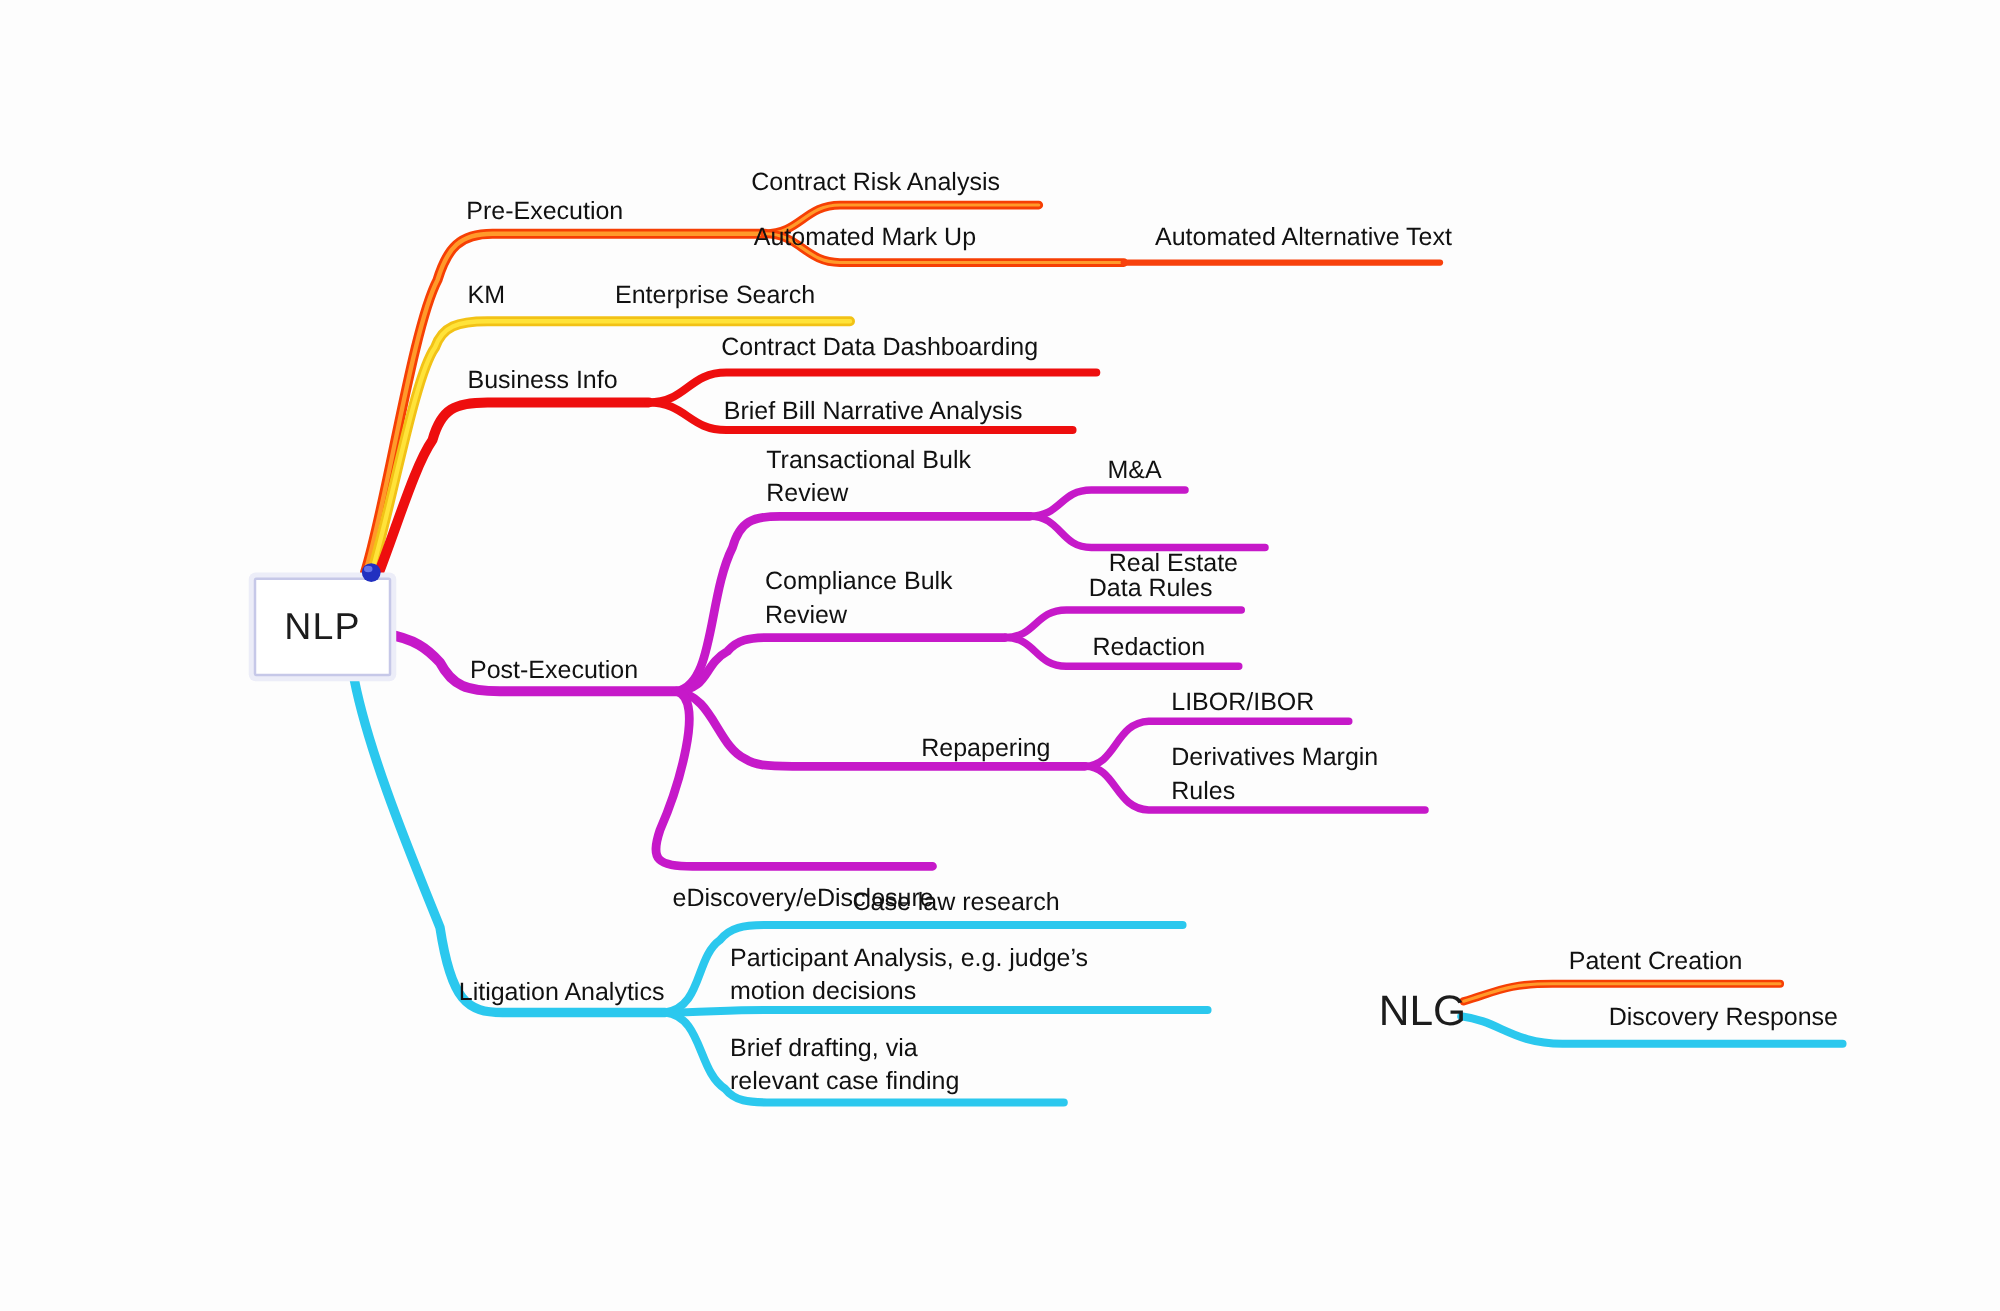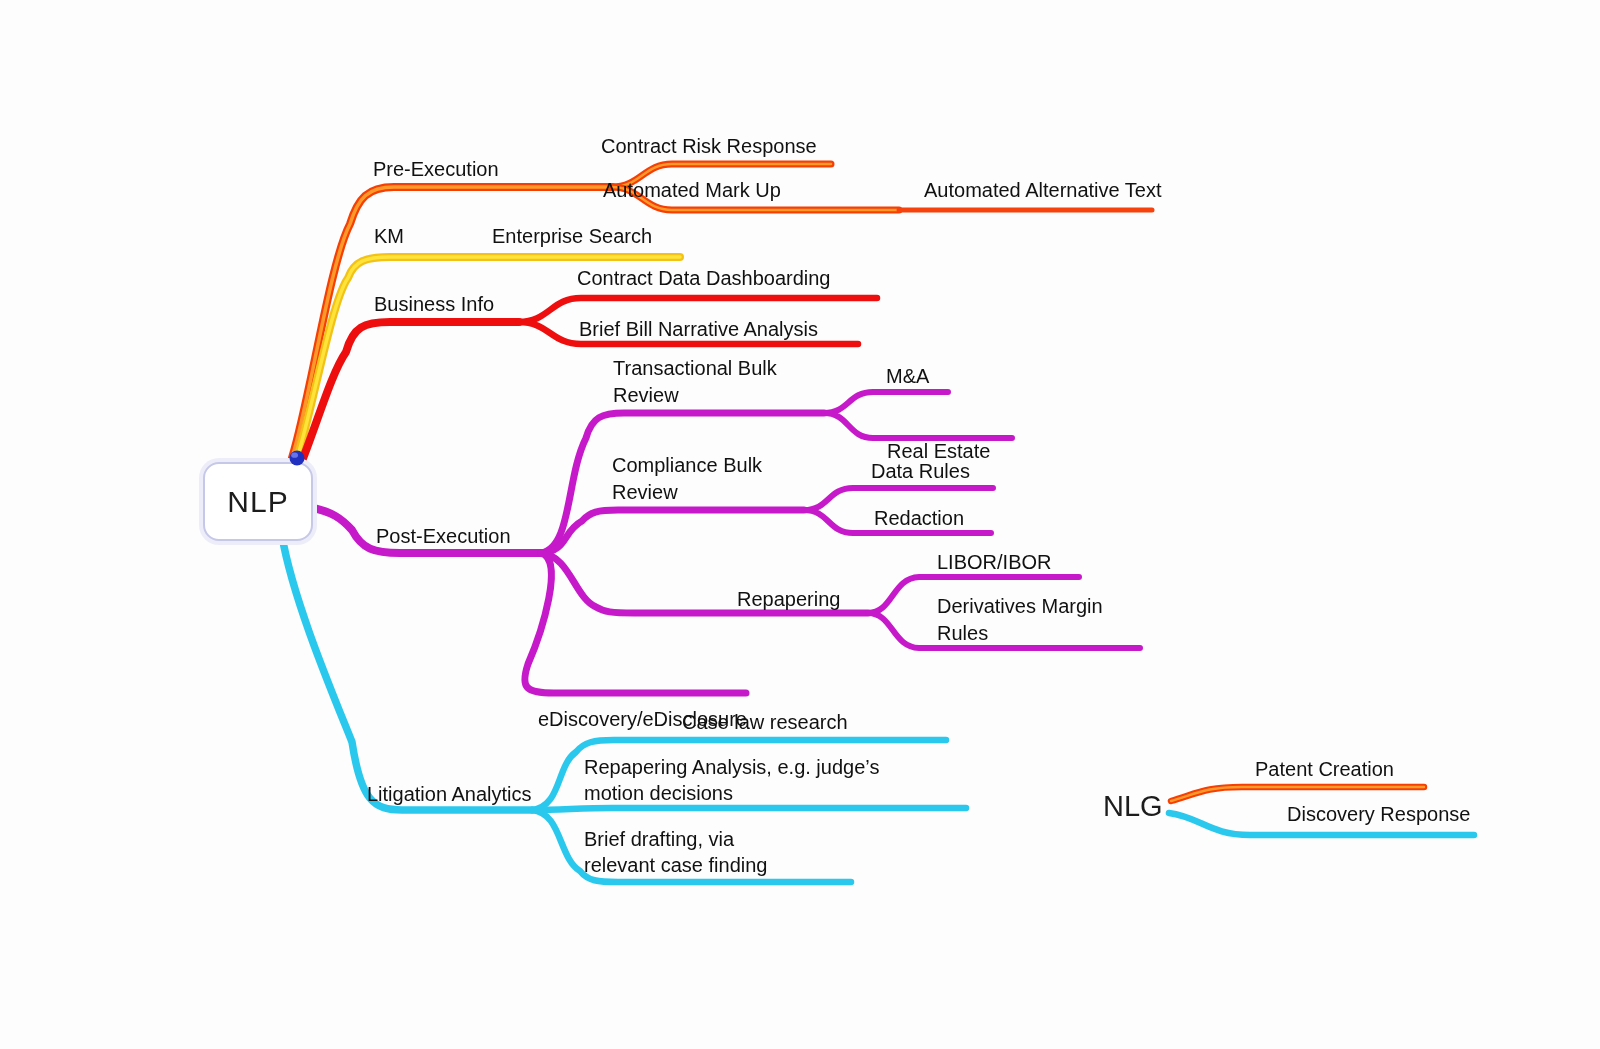--- a/index.html
+++ b/index.html
@@ -41,33 +41,33 @@
     white-space: pre-line;
     color: #111;
   }
   .lh27 { line-height: 27px; }
   .root-node {
     position: absolute;
     left: 203px; top: 462px;
     width: 106px; height: 75px;
     background: #ffffff;
     border: 2px solid #c6c8e8;
-    border-radius: 16px;
+    border-radius: 2px;
     box-shadow: 0 0 0 4px #ecedf8;
     display: flex;
     align-items: center;
     justify-content: center;
     font-size: 30px;
     color: #1c1c1c;
     letter-spacing: 1px;
   }
   .nlg-node {
     position: absolute;
     left: 1103px; top: 790px;
-    font-size: 29px;
+    font-size: 34px;
     color: #1c1c1c;
   }
   .watermark {
     position: absolute;
     left: 240px; top: 681px;
     font-family: "DejaVu Sans", sans-serif;
     font-weight: bold;
     font-size: 20px;
   }
 </style>
@@ -120,21 +120,21 @@
   </div>
 
   <svg style="position:absolute; left:286px; top:447px;" width="22" height="22" viewBox="0 0 22 22">
     <circle cx="11" cy="11" r="7.5" fill="#2230c0"></circle>
     <ellipse cx="8.6" cy="8.2" rx="3.4" ry="2.6" opacity="0.85" fill="#7280f0"></ellipse>
   </svg>
 
   <div class="labels" style="color: rgb(17, 17, 17);">
 
     <div class="lbl" style="left:373px; top:156px;">Pre-Execution</div>
-    <div class="lbl" style="left:601px; top:133px;">Contract Risk Response</div>
+    <div class="lbl" style="left:601px; top:133px;">Contract Risk Analysis</div>
     <div class="lbl" style="left:603px; top:177px;">Automated Mark Up</div>
     <div class="lbl" style="left:924px; top:177px;">Automated Alternative Text</div>
 
     <div class="lbl" style="left:374px; top:223px;">KM</div>
     <div class="lbl" style="left:492px; top:223px;">Enterprise Search</div>
 
     <div class="lbl" style="left:374px; top:291px;">Business Info</div>
     <div class="lbl" style="left:577px; top:265px;">Contract Data Dashboarding</div>
     <div class="lbl" style="left:579px; top:316px;">Brief Bill Narrative Analysis</div>
 
@@ -148,21 +148,21 @@
     <div class="lbl" style="left:871px; top:458px;">Data Rules</div>
     <div class="lbl" style="left:874px; top:505px;">Redaction</div>
     <div class="lbl" style="left:737px; top:586px;">Repapering</div>
     <div class="lbl" style="left:937px; top:549px;">LIBOR/IBOR</div>
     <div class="lbl lh27" style="left:937px; top:593px;">Derivatives Margin
 Rules</div>
     <div class="lbl" style="left:538px; top:666px;margin-top:40px;">eDiscovery/eDisclosure</div>
 
     <div class="lbl" style="left:367px; top:781px;">Litigation Analytics</div>
     <div class="lbl" style="left:682px; top:709px;">Case law research</div>
-    <div class="lbl" style="left:584px; top:754px;">Repapering Analysis, e.g. judge’s
+    <div class="lbl" style="left:584px; top:754px;">Participant Analysis, e.g. judge’s
 motion decisions</div>
     <div class="lbl" style="left:584px; top:826px;">Brief drafting, via
 relevant case finding</div>
 
     <div class="nlg-node">NLG</div>
     <div class="lbl" style="left:1255px; top:756px;">Patent Creation</div>
     <div class="lbl" style="left:1255px; top:801px;margin-left:32px;">Discovery Response</div>
 
   </div>
 

